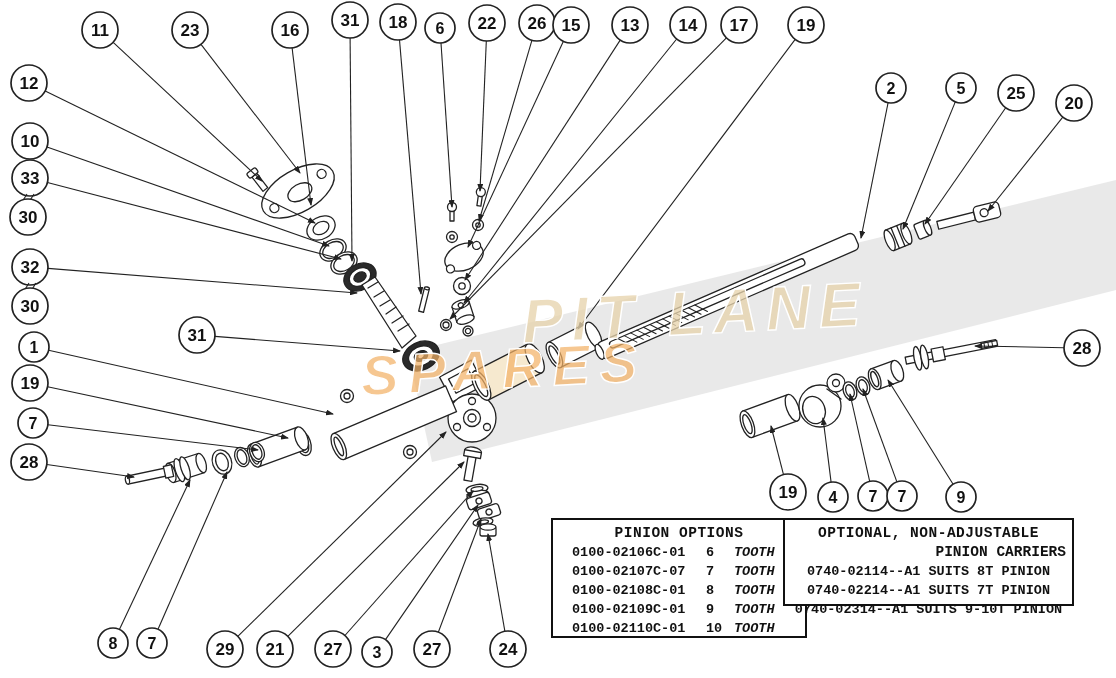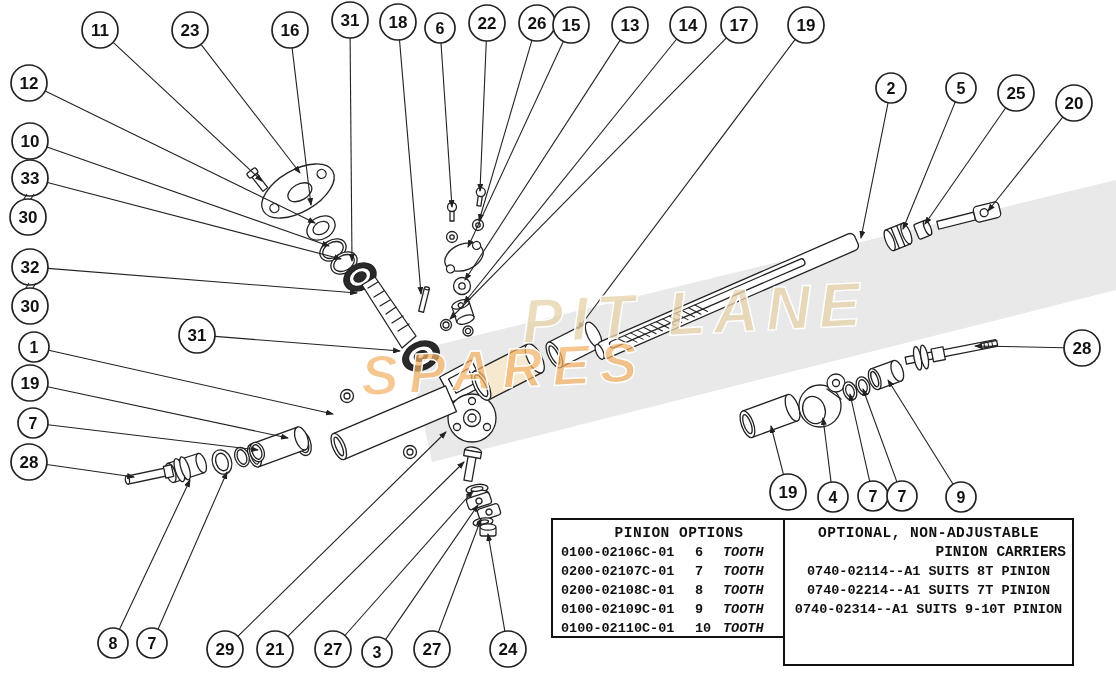--- a/index.html
+++ b/index.html
@@ -3,25 +3,25 @@
 <meta charset="utf-8">
 <style>
   html,body{margin:0;padding:0;background:#fff;}
   #stage{position:relative;width:1116px;height:678px;background:#ffffff;overflow:hidden;
          font-family:"Liberation Sans",sans-serif;border-radius:6px;}
   #art{position:absolute;left:0;top:0;}
   .ptable{position:absolute;border:2px solid #111;background:#fff;box-sizing:border-box;
           font-family:"Liberation Mono",monospace;font-weight:bold;color:#111;}
   .ptable .ttl{text-align:center;font-size:14.5px;line-height:20px;letter-spacing:.5px;white-space:pre;}
   #t1{left:551px;top:518px;width:256px;height:120px;padding:3px 8px 0 8px;}
-  #t1 .row{display:flex;font-size:13.5px;line-height:19px;white-space:pre;}
+  #t1 .row{display:flex;font-size:13.5px;line-height:19px;white-space:pre;margin-left:11px;}
   #t1 .c-part{width:128px;}
   #t1 .c-num{width:28px;text-align:left;padding-left:6px;}
   #t1 .c-unit{flex:1;font-style:italic;}
-  #t2{left:783px;top:518px;width:291px;height:148px;padding:3px 6px 0 6px;}
+  #t2{left:783px;top:518px;width:291px;height:88px;padding:3px 6px 0 6px;}
   #t2 .row{text-align:center;font-size:13.5px;line-height:19px;white-space:pre;}
   #t2 .ttl2{text-align:right;font-size:14.5px;line-height:19px;padding-left:60px;}
 </style>
 </head>
 <body>
 
 <div id="stage">
 
 <svg id="art" width="1116" height="678" viewBox="0 0 1116 678">
   <defs>
@@ -501,22 +501,22 @@
   <g font-family="Liberation Sans, sans-serif" font-weight="bold" font-style="italic" text-anchor="middle" stroke="#ffffff" stroke-width="1.4">
     <text x="696" y="334" font-size="62" letter-spacing="8" fill="#e7d3ad" fill-opacity="0.78" transform="rotate(-3 696 334)">PIT LANE</text>
     <text x="505" y="388" font-size="56" letter-spacing="10" fill="#f2b266" fill-opacity="0.72" transform="rotate(-3 505 388)">SPARES</text>
   </g>
 </svg>
 
 <div id="t1" class="ptable">
   <div class="ttl">PINION OPTIONS</div>
   <div id="t1rows">
         <div class="row"><span class="c-part">0100-02106C-01</span><span class="c-num">6</span><span class="c-unit">TOOTH</span></div>
-        <div class="row"><span class="c-part">0200-02107C-01</span><span class="c-num">7</span><span class="c-unit">TOOTH</span></div>
-        <div class="row"><span class="c-part">0200-02108C-01</span><span class="c-num">8</span><span class="c-unit">TOOTH</span></div>
+        <div class="row"><span class="c-part">0100-02107C-07</span><span class="c-num">7</span><span class="c-unit">TOOTH</span></div>
+        <div class="row"><span class="c-part">0100-02108C-01</span><span class="c-num">8</span><span class="c-unit">TOOTH</span></div>
         <div class="row"><span class="c-part">0100-02109C-01</span><span class="c-num">9</span><span class="c-unit">TOOTH</span></div>
         <div class="row"><span class="c-part">0100-02110C-01</span><span class="c-num">10</span><span class="c-unit">TOOTH</span></div>
       </div>
 </div>
 
 <div id="t2" class="ptable">
   <div class="ttl">OPTIONAL, NON-ADJUSTABLE</div>
   <div class="ttl2">PINION CARRIERS</div>
   <div id="t2rows">
         <div class="row">0740-02114--A1 SUITS 8T PINION</div>

